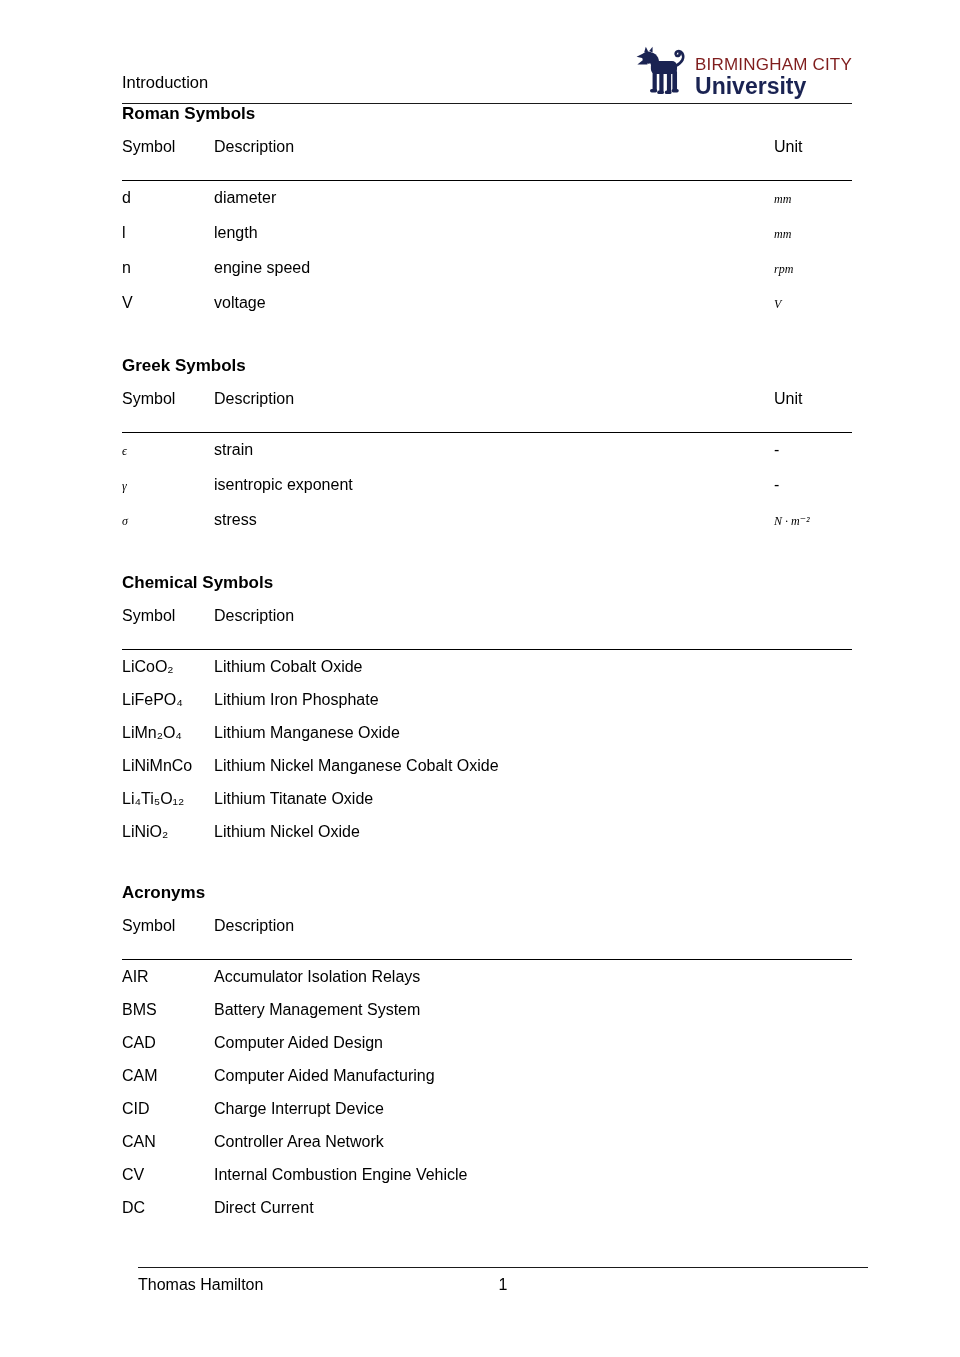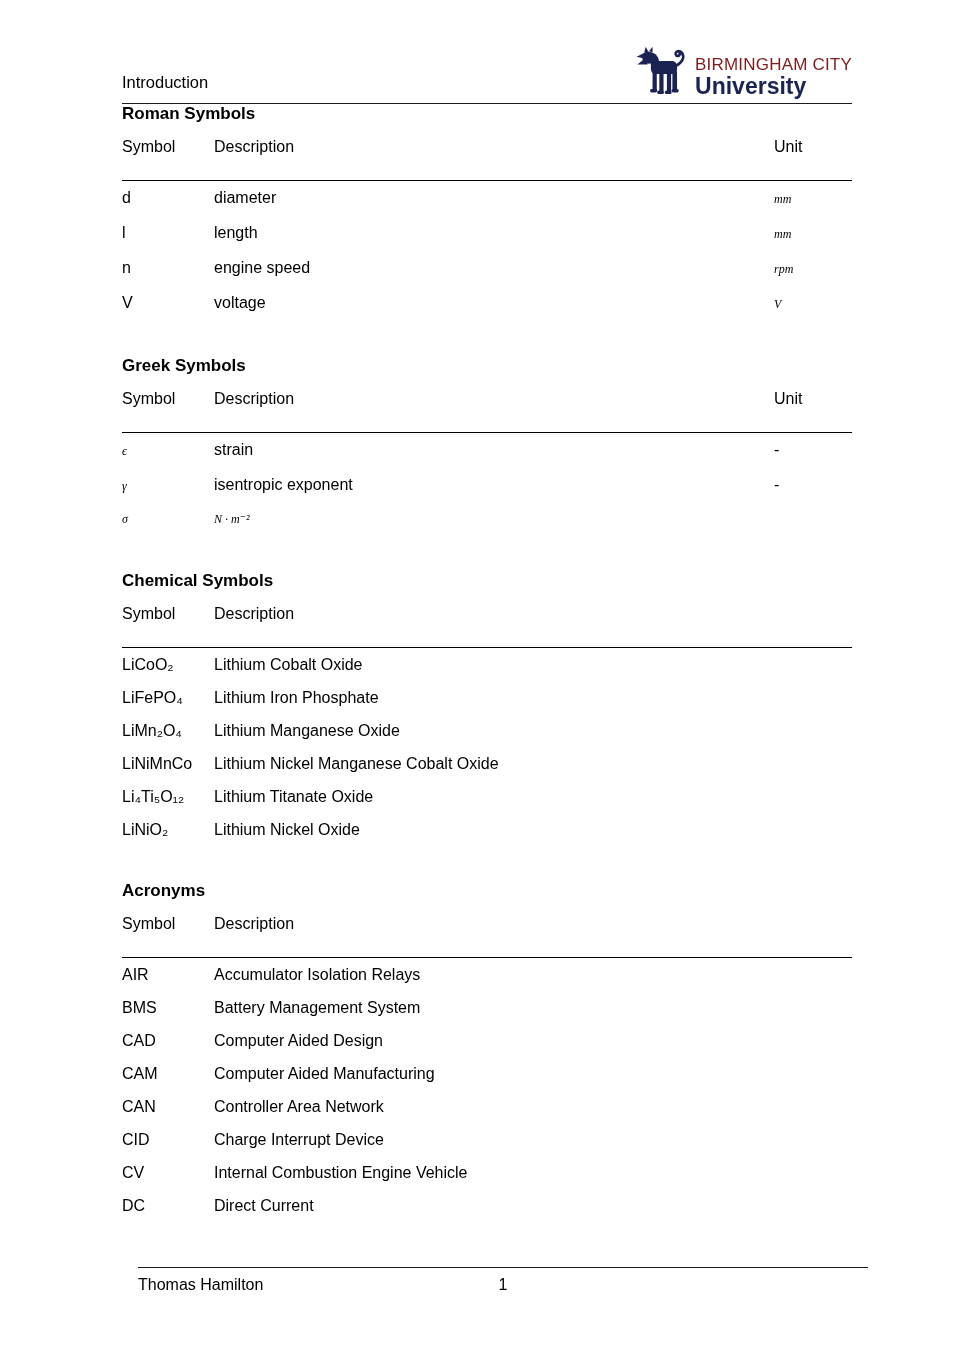--- a/index.html
+++ b/index.html
@@ -130,20 +130,21 @@
         <div class="cell">strain</div>
         <div class="cell">-</div>
       </div>
       <div class="trow">
         <div class="cell math">γ</div>
         <div class="cell">isentropic exponent</div>
         <div class="cell">-</div>
       </div>
       <div class="trow">
         <div class="cell math">σ</div>
+        <div class="cell">stress</div>
         <div class="cell unit-cell">N · m⁻²</div>
       </div>
     </div>
   </div>
 
   <div class="section">
     <h2 class="section-heading">Chemical Symbols</h2>
     <div class="tbl two-col">
       <div class="thead">
         <div class="cell">Symbol</div>
@@ -193,26 +194,26 @@
       </div>
       <div class="trow">
         <div class="cell">CAD</div>
         <div class="cell">Computer Aided Design</div>
       </div>
       <div class="trow">
         <div class="cell">CAM</div>
         <div class="cell">Computer Aided Manufacturing</div>
       </div>
       <div class="trow">
+        <div class="cell">CID</div>
+        <div class="cell">Charge Interrupt Device</div>
+      </div>
+      <div class="trow">
         <div class="cell">CAN</div>
         <div class="cell">Controller Area Network</div>
-      </div>
-      <div class="trow">
-        <div class="cell">CID</div>
-        <div class="cell">Charge Interrupt Device</div>
       </div>
       <div class="trow">
         <div class="cell">CV</div>
         <div class="cell">Internal Combustion Engine Vehicle</div>
       </div>
       <div class="trow">
         <div class="cell">DC</div>
         <div class="cell">Direct Current</div>
       </div>
     </div>

